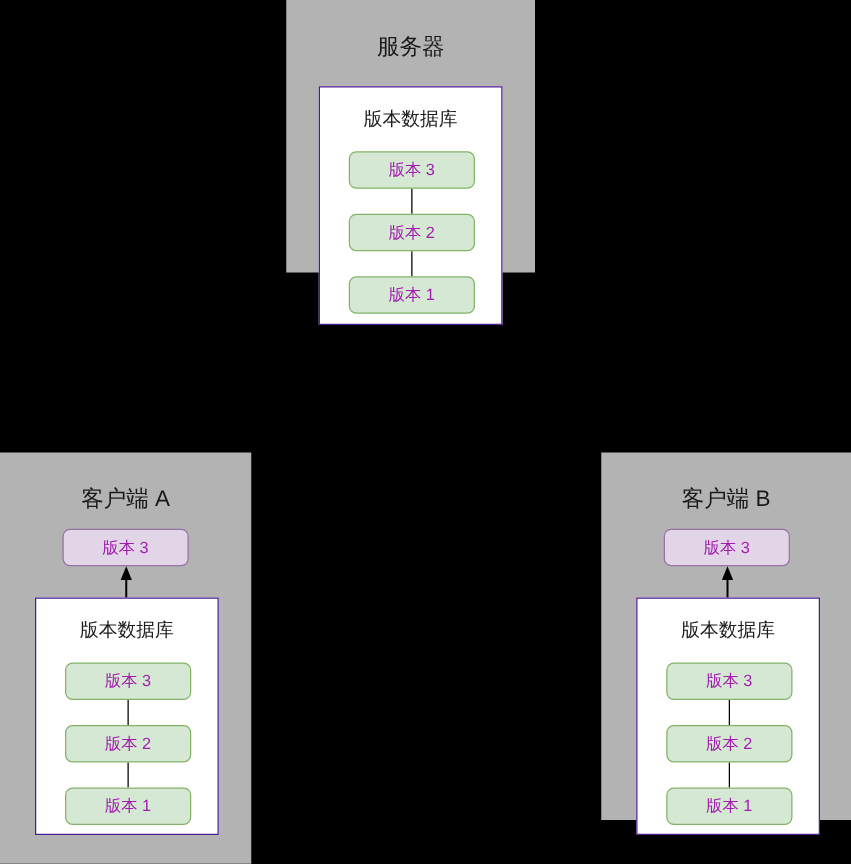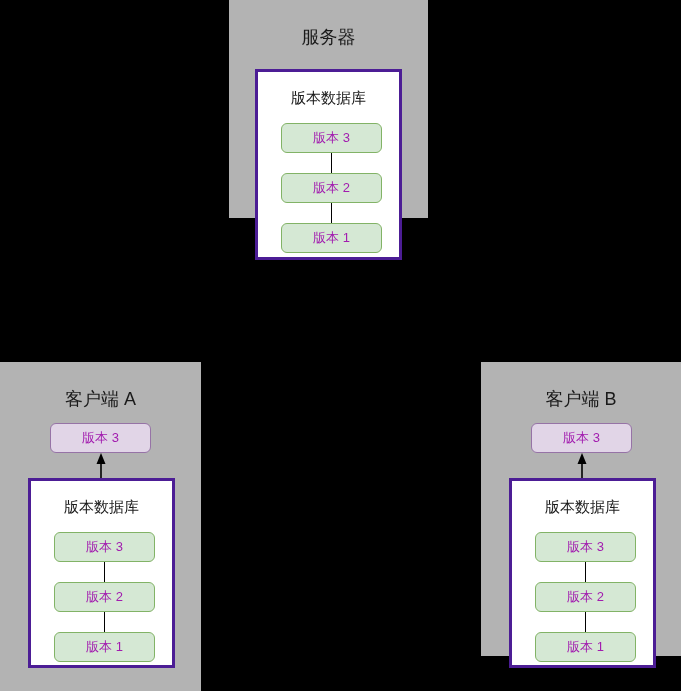--- a/index.html
+++ b/index.html
@@ -28,21 +28,21 @@
     text-align: center;
     color: #1a1a1a;
     font-size: 18px;
     line-height: 22px;
     white-space: nowrap;
   }
 
   .dbbox {
     position: absolute;
     background: #ffffff;
-    border: 3px solid #4c1d95;
+    border: 1px solid #4c1d95;
     box-sizing: border-box;
   }
 
   .dbbox-title {
     position: absolute;
     left: 0;
     right: 0;
     text-align: center;
     color: #1a1a1a;
     font-size: 15px;

